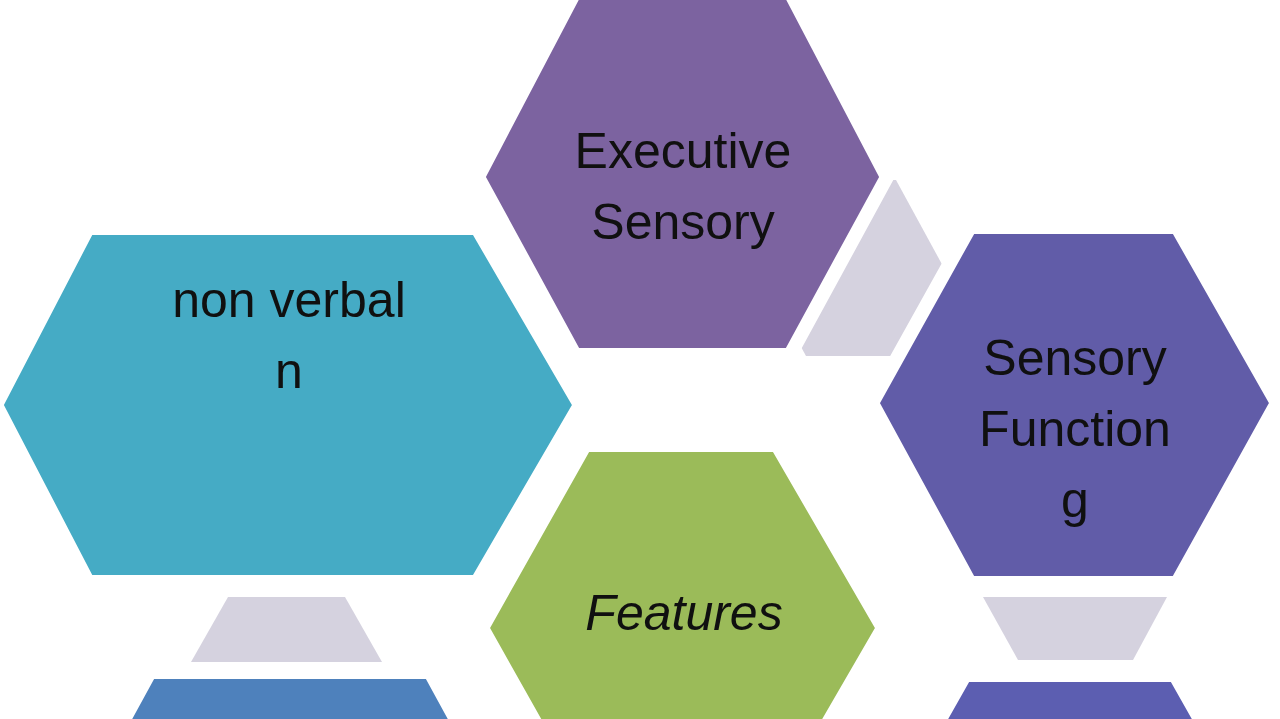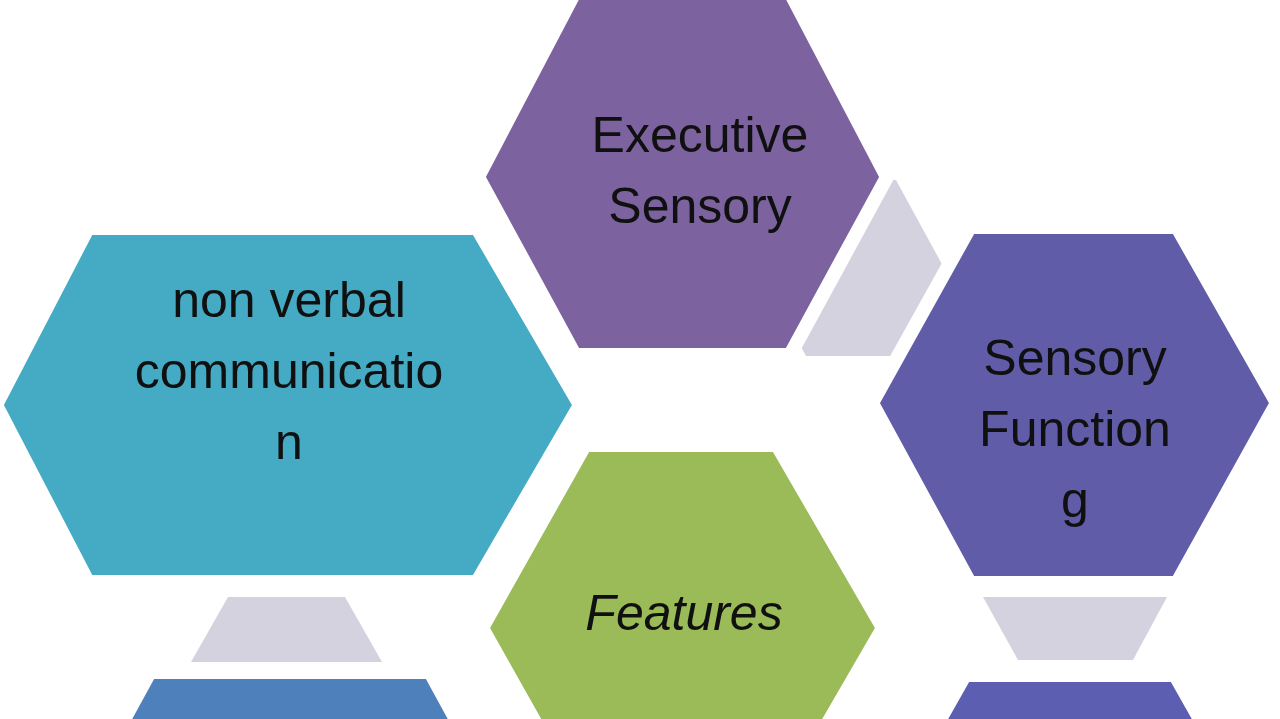--- a/index.html
+++ b/index.html
@@ -67,28 +67,27 @@
 
     <polygon class="hex" points="970,227 1177,227 1277,403 1177,583 970,583 872,403" fill="#615ca8"></polygon>
 
     <polygon class="hex" points="585,445 777,445 883,628 777,811 585,811 482,628" fill="#9bbb59"></polygon>
 
     <polygon class="hex" points="150,672 430,672 527,849 430,1026 150,1026 53,849" fill="#4e81bc"></polygon>
 
     <polygon class="hex" points="965,675 1175,675 1275,852 1175,1029 965,1029 865,852" fill="#5c5eb1"></polygon>
   </svg>
 
-  <div class="label" style="left:683px; top:100px;margin-left:17px;">
+  <div class="label" style="left:683px; top:116px;">
     <span>Executive</span>
     <span>Sensory</span>
   </div>
 
   <div class="label" style="left:289px; top:251px;">
     <span class="para-gap">non verbal</span>
-    <span>communicatio</span>
     <span>n</span>
   </div>
 
   <div class="label" style="left:1075px; top:301px;margin-top:22px;">
     <span>Sensory</span>
     <span>Function</span>
     <span>g</span>
   </div>
 
   <div class="label" style="left:684px; top:541px;">

